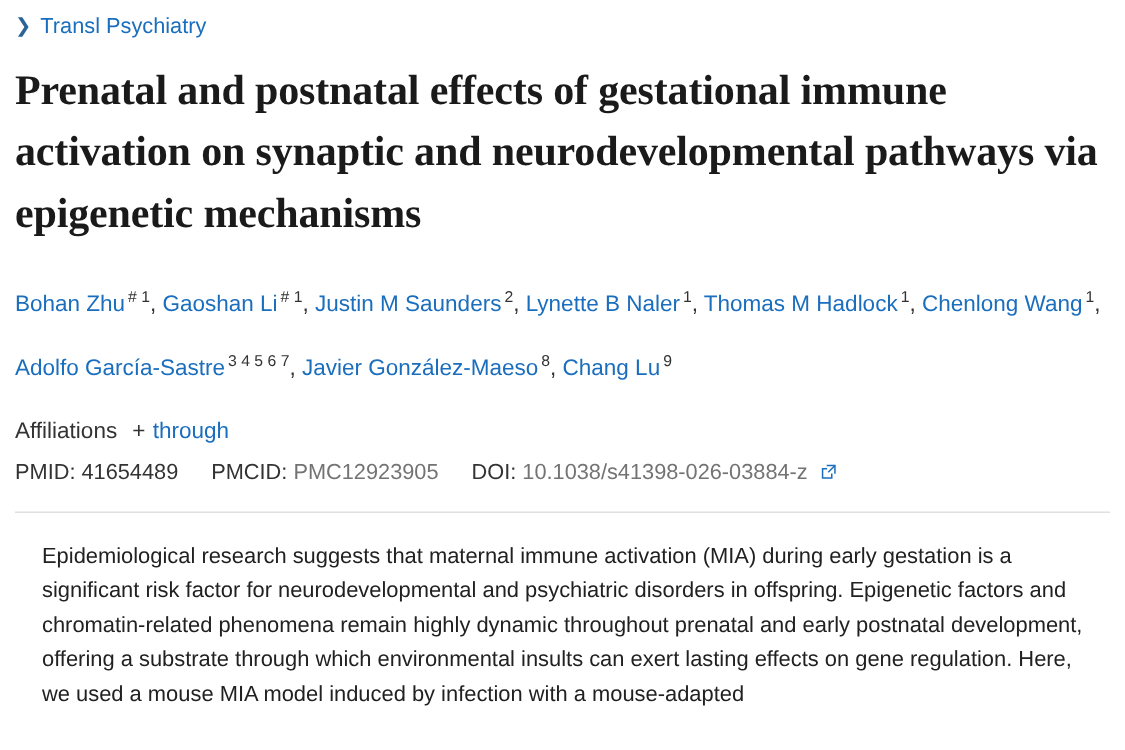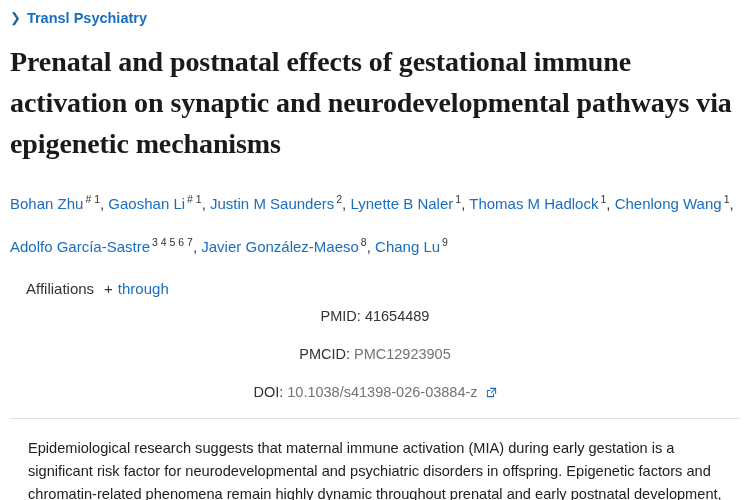--- a/index.html
+++ b/index.html
@@ -33,21 +33,21 @@
   }
   .chevron {
     color: #2a6496;
     font-size: 13px;
     margin-right: 6px;
     transform: translateY(-1px);
     display: inline-block;
   }
   .journal {
     color: #1a6ebd;
-    font-weight: 700;
+    font-weight: 400;
   }
   .cite-rest {
     color: #333;
   }
 
   
   .title {
     font-family: "Liberation Serif", serif;
     font-weight: bold;
     font-size: 28px;
@@ -76,21 +76,20 @@
   .sep { color: #333; }
 
   
   .affil-row {
     margin-top: 14px;
     font-size: 15px;
     color: #333;
     display: flex;
     align-items: flex-start;
     gap: 10px;
-    margin-left: 16px;
   }
   .affil-label { color: #333; }
   .expand {
     color: #1a6ebd;
     cursor: pointer;
     display: inline-flex;
     align-items: center;
     gap: 5px;
   }
   .plus {
@@ -100,21 +99,20 @@
 
   
   .ids-row {
     margin-top: 11px;
     font-size: 14.5px;
     color: #333;
     display: flex;
     align-items: center;
     gap: 22px;
     flex-wrap: wrap;
-    flex-direction: column;
   }
   .id-item { white-space: nowrap; }
   .id-key { color: #333; }
   .id-val-plain { color: #333; }
   .id-val-link { color: #737373; cursor: pointer; }
   .ext-icon {
     display: inline-block;
     width: 11px;
     height: 11px;
     margin-left: 4px;

